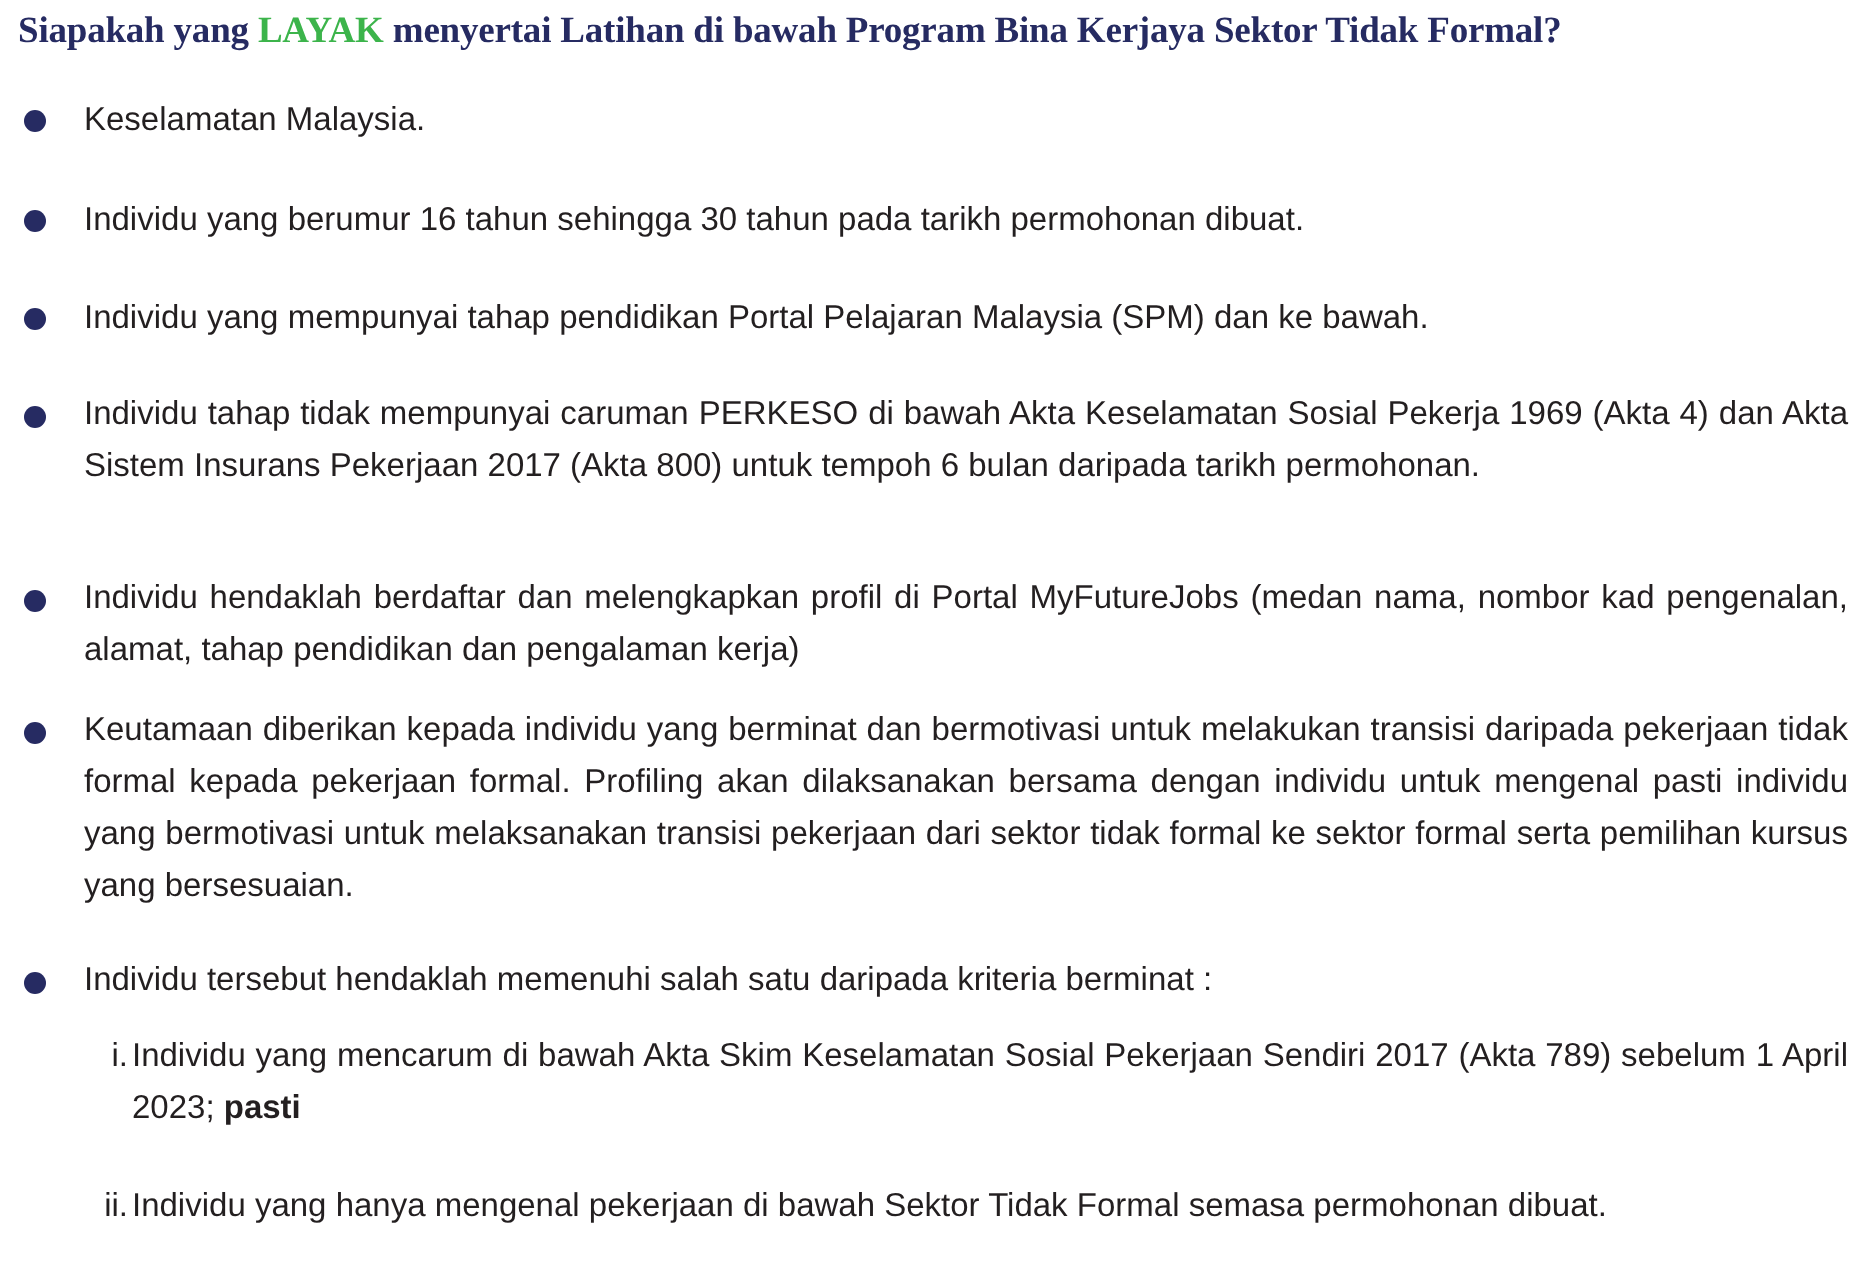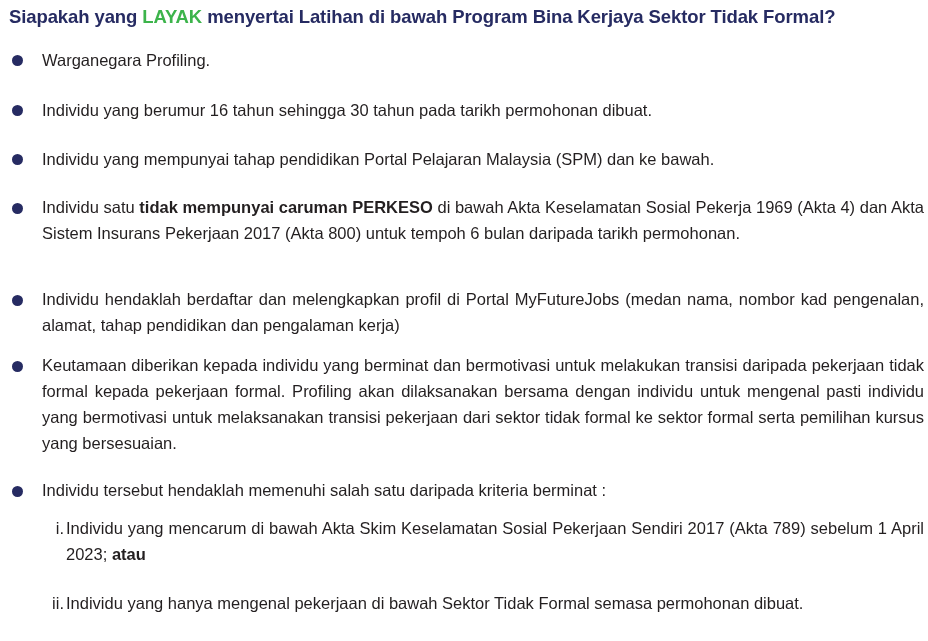--- a/index.html
+++ b/index.html
@@ -17,20 +17,21 @@
   }
   .title {
     position: absolute;
     left: 9px;
     top: 6px;
     font-size: 18.5px;
     font-weight: bold;
     color: #262b62;
     white-space: nowrap;
     letter-spacing: -0.1px;
+    font-family: Liberation Serif, serif;
   }
   .title .accent { color: #3cb44b; }
 
   .item {
     position: absolute;
     left: 0;
     width: 928px;
   }
   .bullet {
     position: absolute;
@@ -42,21 +43,21 @@
   }
   .text {
     position: absolute;
     left: 42px;
     width: 882px;
     font-size: 16.5px;
     line-height: 26px;
     color: #231f20;
     text-align: justify;
   }
-  .text b { font-weight: bold; }
+  .text b { font-weight: normal; }
   .sub {
     position: absolute;
     left: 42px;
     width: 882px;
   }
   .sub .num {
     position: absolute;
     left: 0;
     width: 22px;
     text-align: right;
@@ -75,37 +76,37 @@
 </style>
 </head>
 <body>
 
 <div class="title">
   <span>Siapakah yang </span><span class="accent">LAYAK</span><span> menyertai Latihan di bawah Program Bina Kerjaya Sektor Tidak Formal?</span>
 </div>
 
 <div class="item" style="top:47px;">
   <span class="bullet" style="top:8px;"></span>
-  <div class="text">Warganegara Profiling.</div>
+  <div class="text">Keselamatan Malaysia.</div>
 </div>
 
 <div class="item" style="top:97px;">
   <span class="bullet" style="top:8px;"></span>
   <div class="text">Individu yang berumur 16 tahun sehingga 30 tahun pada tarikh permohonan dibuat.</div>
 </div>
 
 <div class="item" style="top:146px;">
   <span class="bullet" style="top:8px;"></span>
   <div class="text">Individu yang mempunyai tahap pendidikan Portal Pelajaran Malaysia (SPM) dan ke bawah.</div>
 </div>
 
 <div class="item" style="top:194px;">
   <span class="bullet" style="top:9px;"></span>
   <div class="text justify-last">
-    <span>Individu satu </span><b>tidak mempunyai caruman PERKESO</b><span> di bawah Akta Keselamatan Sosial Pekerja 1969 (Akta 4) dan Akta Sistem Insurans Pekerjaan 2017 (Akta 800) untuk tempoh 6 bulan daripada tarikh permohonan.</span>
+    <span>Individu tahap </span><b>tidak mempunyai caruman PERKESO</b><span> di bawah Akta Keselamatan Sosial Pekerja 1969 (Akta 4) dan Akta Sistem Insurans Pekerjaan 2017 (Akta 800) untuk tempoh 6 bulan daripada tarikh permohonan.</span>
   </div>
 </div>
 
 <div class="item" style="top:286px;">
   <span class="bullet" style="top:9px;"></span>
   <div class="text justify-last">Individu hendaklah berdaftar dan melengkapkan profil di Portal MyFutureJobs (medan nama, nombor kad pengenalan, alamat, tahap pendidikan dan pengalaman kerja)</div>
 </div>
 
 <div class="item" style="top:352px;">
   <span class="bullet" style="top:9px;"></span>
@@ -113,20 +114,20 @@
 </div>
 
 <div class="item" style="top:477px;">
   <span class="bullet" style="top:9px;"></span>
   <div class="text">Individu tersebut hendaklah memenuhi salah satu daripada kriteria berminat :</div>
 </div>
 
 <div class="sub" style="top:515px;">
   <span class="num">i.</span>
   <div class="stext justify-last">
-    <span>Individu yang mencarum di bawah Akta Skim Keselamatan Sosial Pekerjaan Sendiri 2017 (Akta 789) sebelum 1 April 2023; </span><b>atau</b>
+    <span>Individu yang mencarum di bawah Akta Skim Keselamatan Sosial Pekerjaan Sendiri 2017 (Akta 789) sebelum 1 April 2023; </span><b>pasti</b>
   </div>
 </div>
 
 <div class="sub" style="top:590px;">
   <span class="num">ii.</span>
   <div class="stext justify-last">Individu yang hanya mengenal pekerjaan di bawah Sektor Tidak Formal semasa permohonan dibuat.</div>
 </div>
 
 </body></html>

